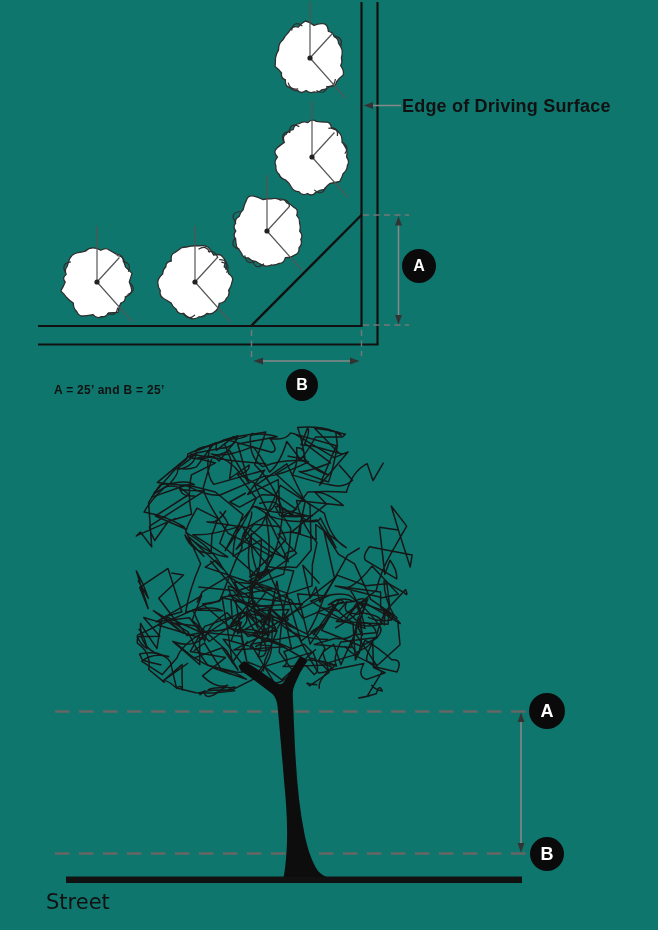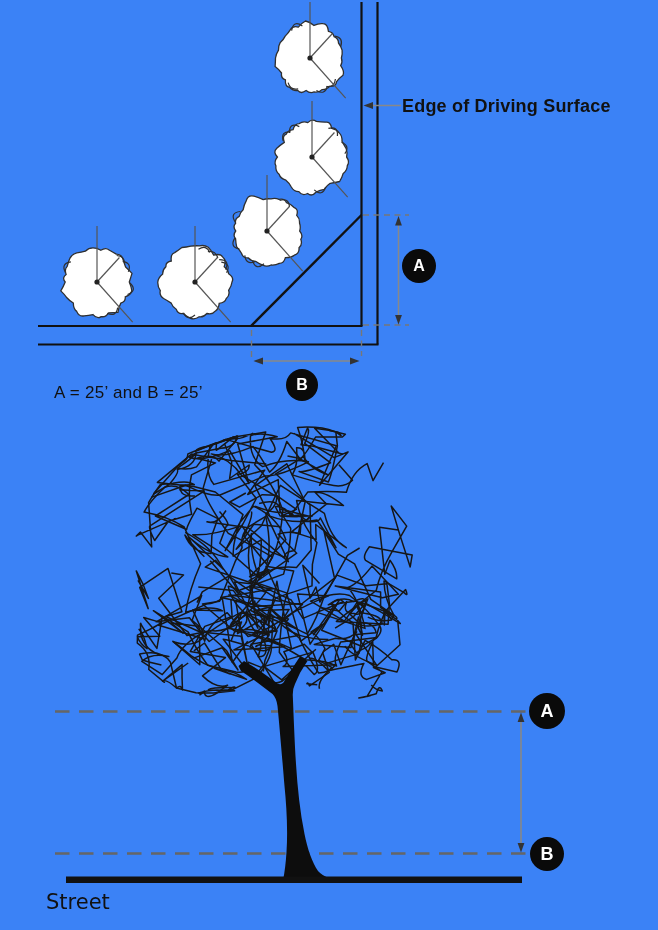--- a/index.html
+++ b/index.html
@@ -1,23 +1,23 @@
 <!DOCTYPE html>
 <html><head>
 <meta charset="utf-8">
 <style>
   html,body{margin:0;padding:0;background:#ffffff;}
   #stage{
-    position:relative;width:658px;height:930px;background:#3b82f6;overflow:hidden;
+    position:relative;width:658px;height:930px;background:#0f766e;overflow:hidden;
     font-family:"Liberation Sans",sans-serif;
   }
   #drawing{position:absolute;left:0;top:0;}
   .label{position:absolute;color:#111;white-space:nowrap;}
   .edge-label{left:402px;top:96px;font-weight:bold;font-size:18px;letter-spacing:0.2px;}
-  .formula-top{left:54px;top:383px;font-weight:normal;font-size:17px;letter-spacing:0.3px;}
+  .formula-top{left:54px;top:383px;font-weight:bold;font-size:12px;letter-spacing:0.3px;}
   .street-label{left:46px;top:890px;font-family:"DejaVu Sans",sans-serif;font-size:21px;}
   .formula-bottom{left:352px;top:894px;font-family:"DejaVu Sans",sans-serif;font-size:24px;}
   .badge{
     position:absolute;border-radius:50%;background:#0a0a0a;color:#fff;
     display:flex;align-items:center;justify-content:center;
     font-weight:bold;line-height:1;
   }
   .badge-top-a{left:402px;top:249px;width:34px;height:34px;font-size:16px;}
   .badge-top-b{left:286px;top:369px;width:32px;height:32px;font-size:16px;}
   .badge-bot-a{left:529px;top:693px;width:36px;height:36px;font-size:18px;}

